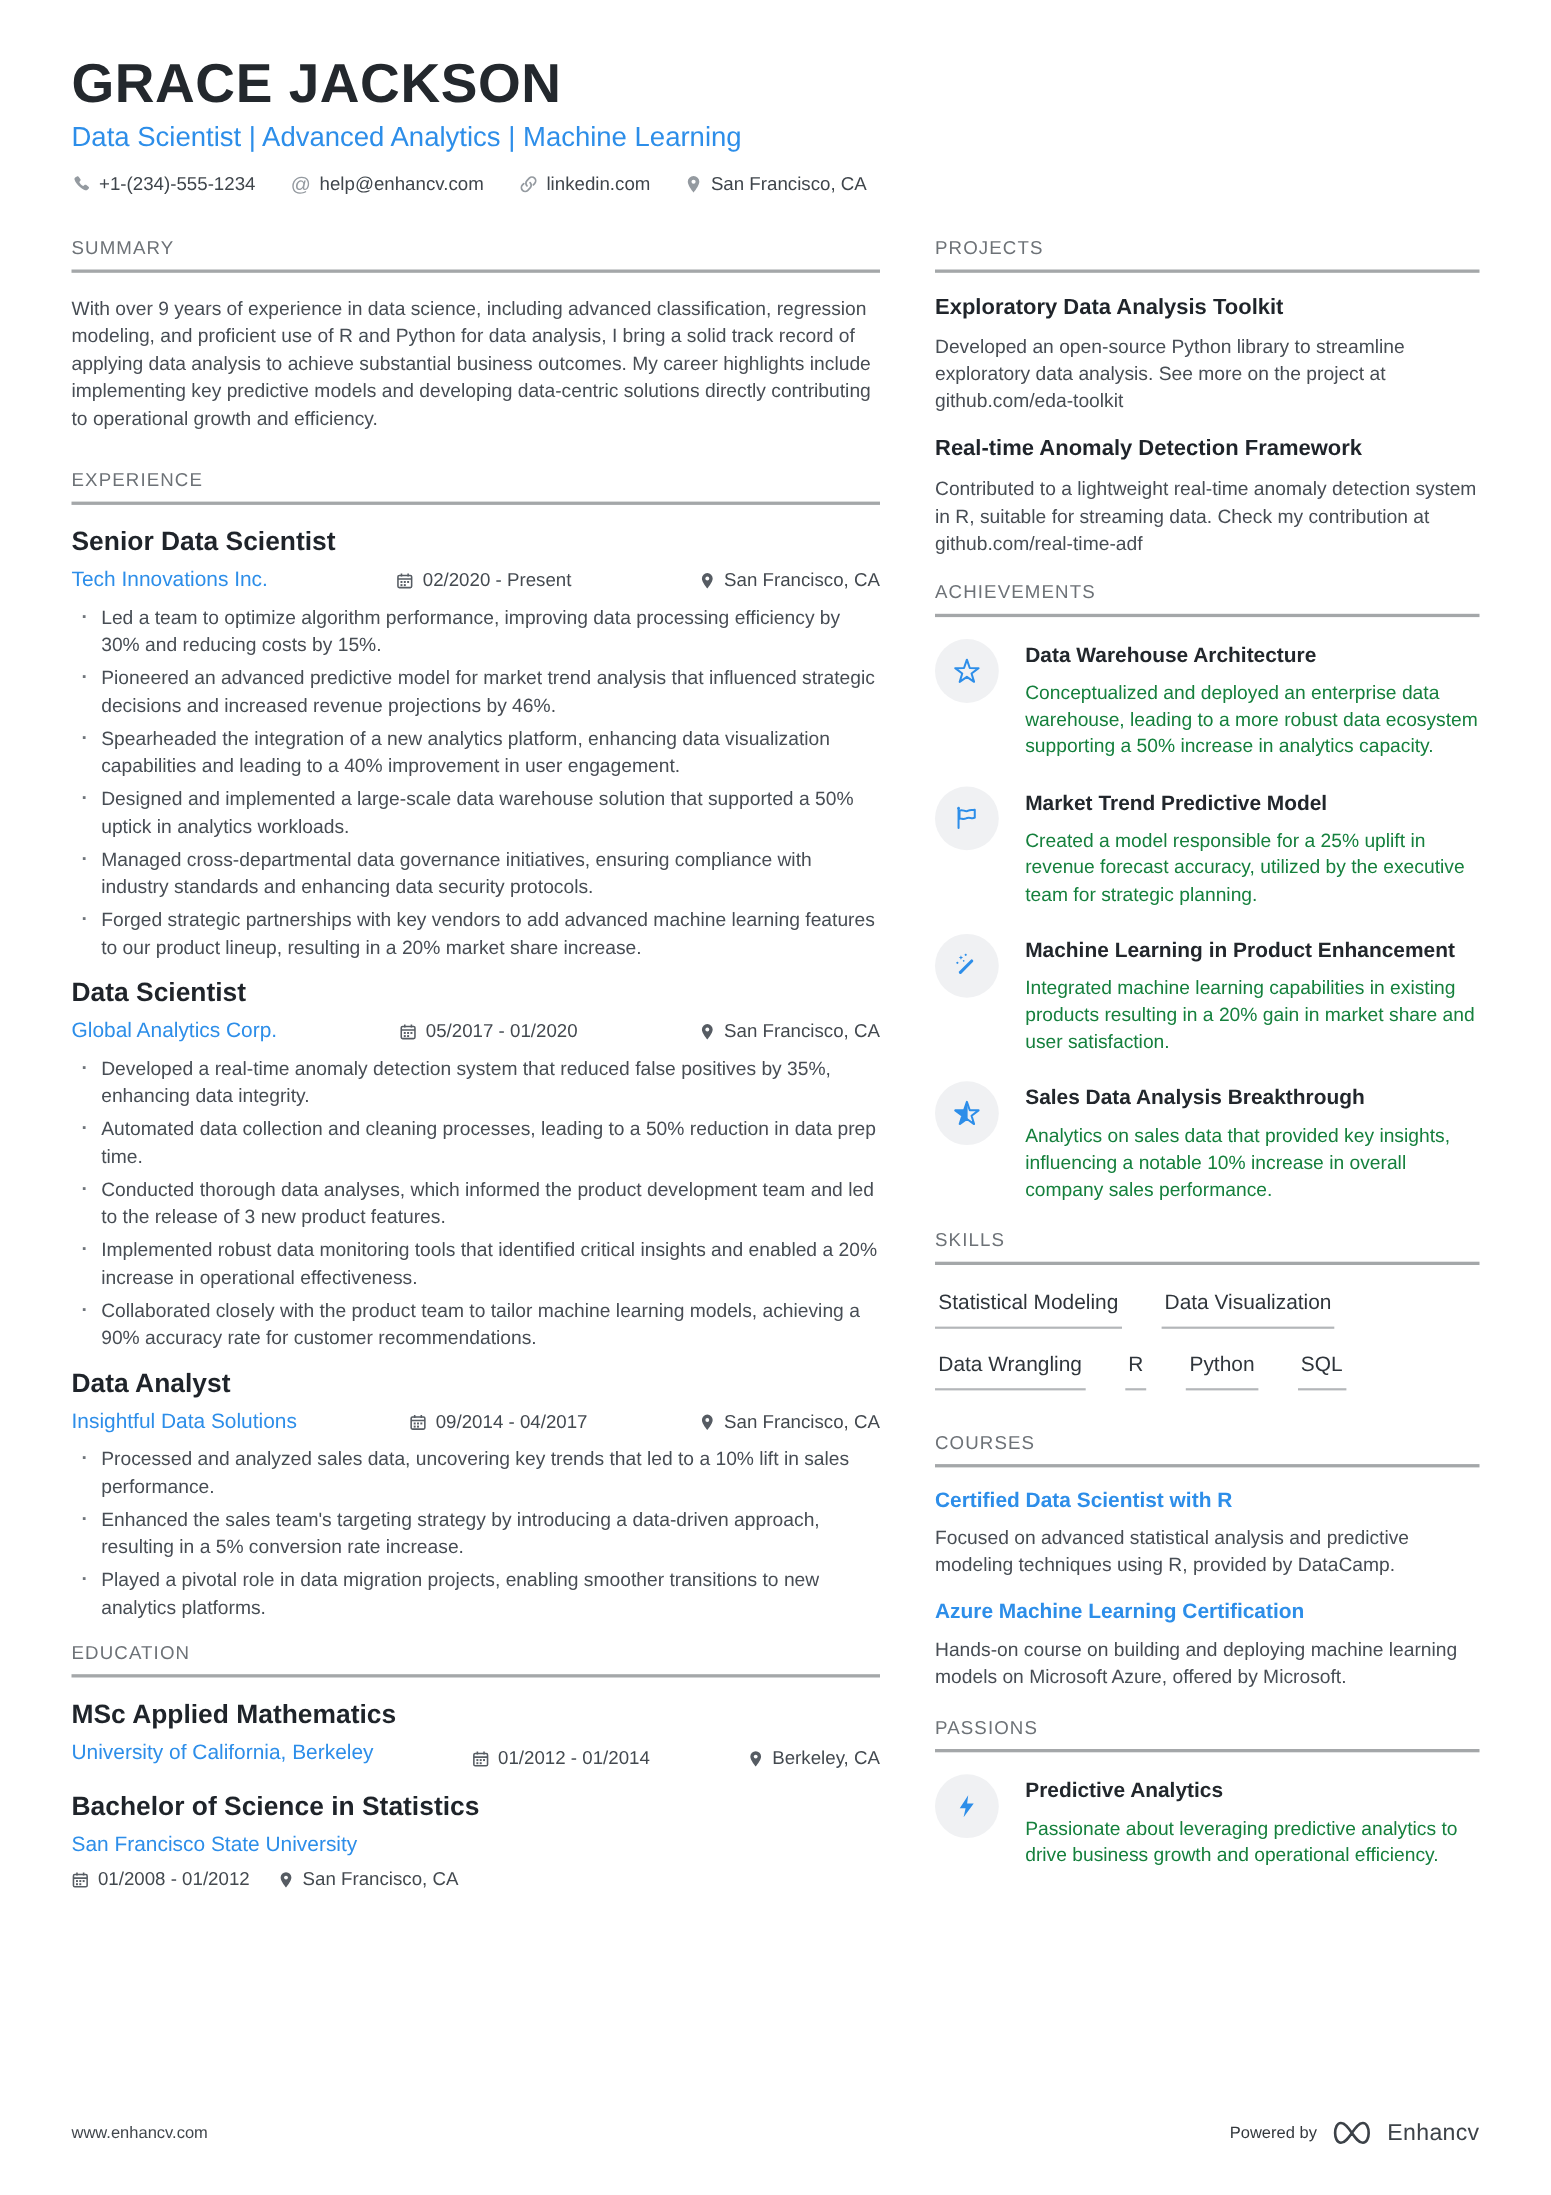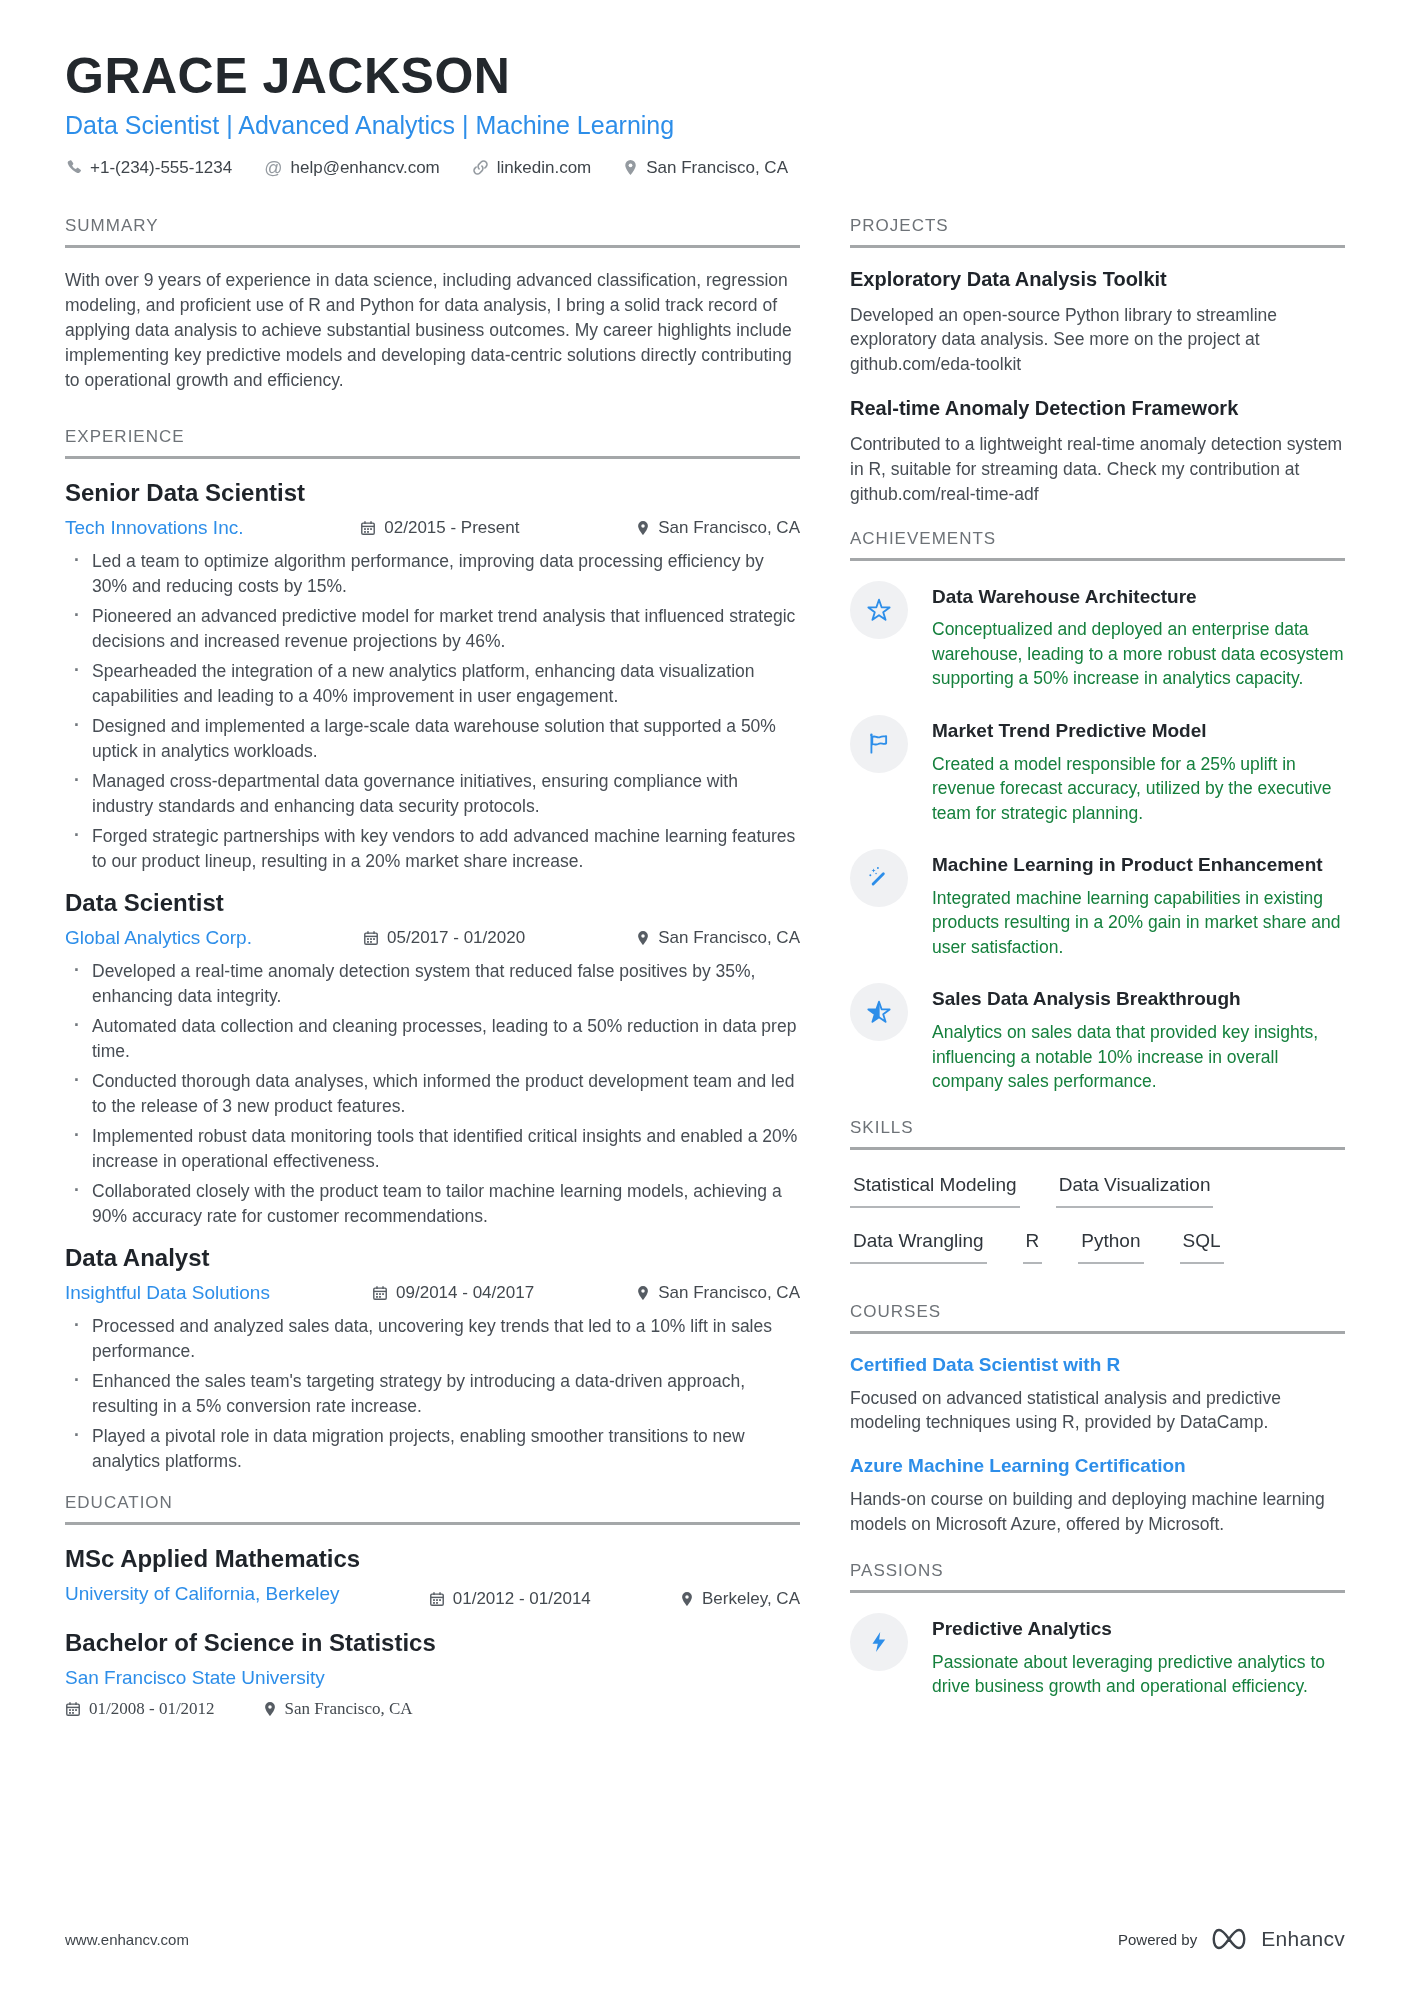--- a/index.html
+++ b/index.html
@@ -32,21 +32,21 @@
   .sec-h {
     font-size:17px; font-weight:400; color:#6d7277; letter-spacing:1px;
     padding-bottom:9px; border-bottom:3px solid #a4a7a9; margin:0 0 20px 0;
   }
   section { margin-bottom:34px; }
   .summary-text { font-size:17.5px; line-height:1.44; color:#474d54; margin:0; }
   
   .job { margin-bottom:16px; }
   .job-title { font-size:24px; font-weight:700; color:#1f242a; margin:0 0 10px 0; }
   .meta-row { display:flex; justify-content:space-between; align-items:center; margin-bottom:10px; }
-  .meta-row-left { display:flex; align-items:center; gap:48px; margin-bottom:10px;font-family:Liberation Serif, serif; }
+  .meta-row-left { display:flex; align-items:center; gap:26px; margin-bottom:10px; }
   .company { font-size:19px; color:#2d8ee9; }
   .meta-item { display:flex; align-items:center; gap:8px; font-size:17px; color:#43494f; }
   .meta-ic { color:#565c63; display:inline-flex; }
   ul.bullets { list-style:none; margin:2px 0 6px 0; padding:0; }
   ul.bullets li {
     position:relative; padding-left:27px; margin-bottom:6px;
     font-size:17.5px; line-height:1.4; color:#474d54;
   }
   ul.bullets li::before {
     content:"·"; position:absolute; left:9px; top:-1px;
@@ -150,21 +150,21 @@
                     <line x1="2" y1="7.2" x2="16" y2="7.2" stroke="currentColor" stroke-width="1.6"></line>
                     <line x1="5.6" y1="1.5" x2="5.6" y2="4.5" stroke="currentColor" stroke-width="1.6"></line>
                     <line x1="12.4" y1="1.5" x2="12.4" y2="4.5" stroke="currentColor" stroke-width="1.6"></line>
                     <rect x="4.6" y="9.2" width="2" height="2" fill="currentColor"></rect>
                     <rect x="8" y="9.2" width="2" height="2" fill="currentColor"></rect>
                     <rect x="11.4" y="9.2" width="2" height="2" fill="currentColor"></rect>
                     <rect x="4.6" y="12.4" width="2" height="2" fill="currentColor"></rect>
                     <rect x="8" y="12.4" width="2" height="2" fill="currentColor"></rect>
                   </svg>
               </span>
-              <span>02/2015 - Present</span>
+              <span>02/2020 - Present</span>
             </span>
             <span class="meta-item">
               <span class="meta-ic">
                 <svg width="14" height="16" viewBox="0 0 16 18">
                     <path d="M8 1a5.6 5.6 0 0 1 5.6 5.6C13.6 10.5 8 17 8 17S2.4 10.5 2.4 6.6A5.6 5.6 0 0 1 8 1z" fill="currentColor"></path>
                     <circle cx="8" cy="6.6" r="2" fill="#ffffff"></circle>
                   </svg>
               </span>
               <span>San Francisco, CA</span>
             </span>

